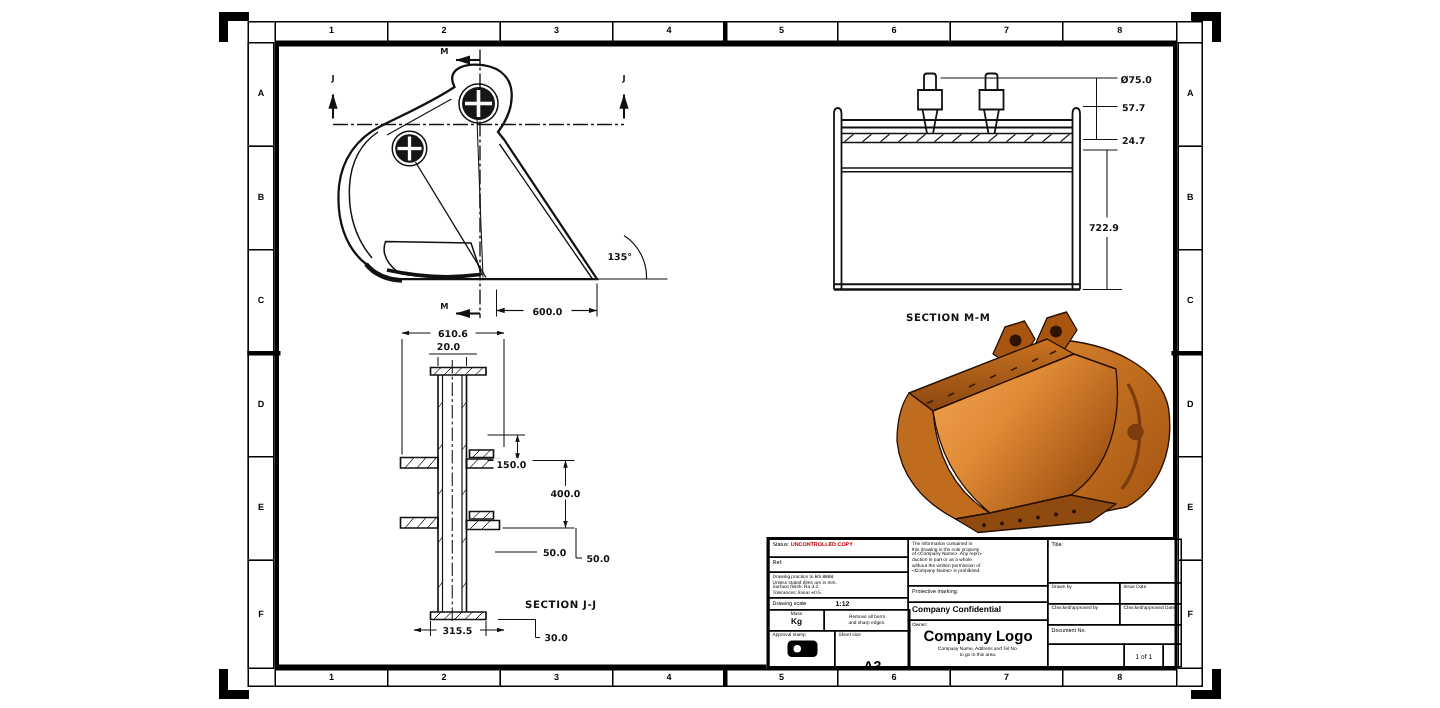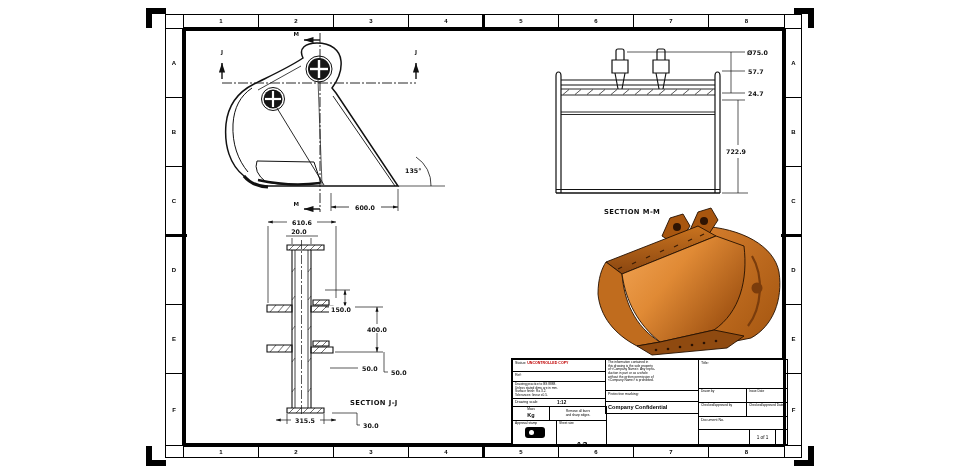--- a/index.html
+++ b/index.html
@@ -461,20 +461,26 @@
     <div>duction in part or as a whole</div>
     <div>without the written permission of</div>
     <div>&lt;Company Name&gt; is prohibited.</div>
   </div>
   <div class="cell t35" style="left:92px;top:30px;width:94px;height:12px">
     <span>Protective marking:</span>
   </div>
   <div class="cell conf" style="left:92px;top:41px;width:94px;height:13px;padding-top:2px">
     <span>Company Confidential</span>
   </div>
+  <div class="cell" style="left:92px;top:53px;width:94px;height:32px">
+    <div class="t3">Owner:</div>
+    <div class="big-logo">Company Logo</div>
+    <div class="t3 ctr" style="margin-top:1px">Company Name, Address and Tel No.</div>
+    <div class="t3 ctr">to go in this area.</div>
+  </div>
 
   <div class="cell t35" style="left:185px;top:-1px;width:90px;height:30px">
     <span>Title:</span>
   </div>
   <div class="cell t3" style="left:185px;top:28px;width:49px;height:15px">
     <span>Drawn by</span>
   </div>
   <div class="cell t3" style="left:233px;top:28px;width:42px;height:15px">
     <span>Issue Date</span>
   </div>

